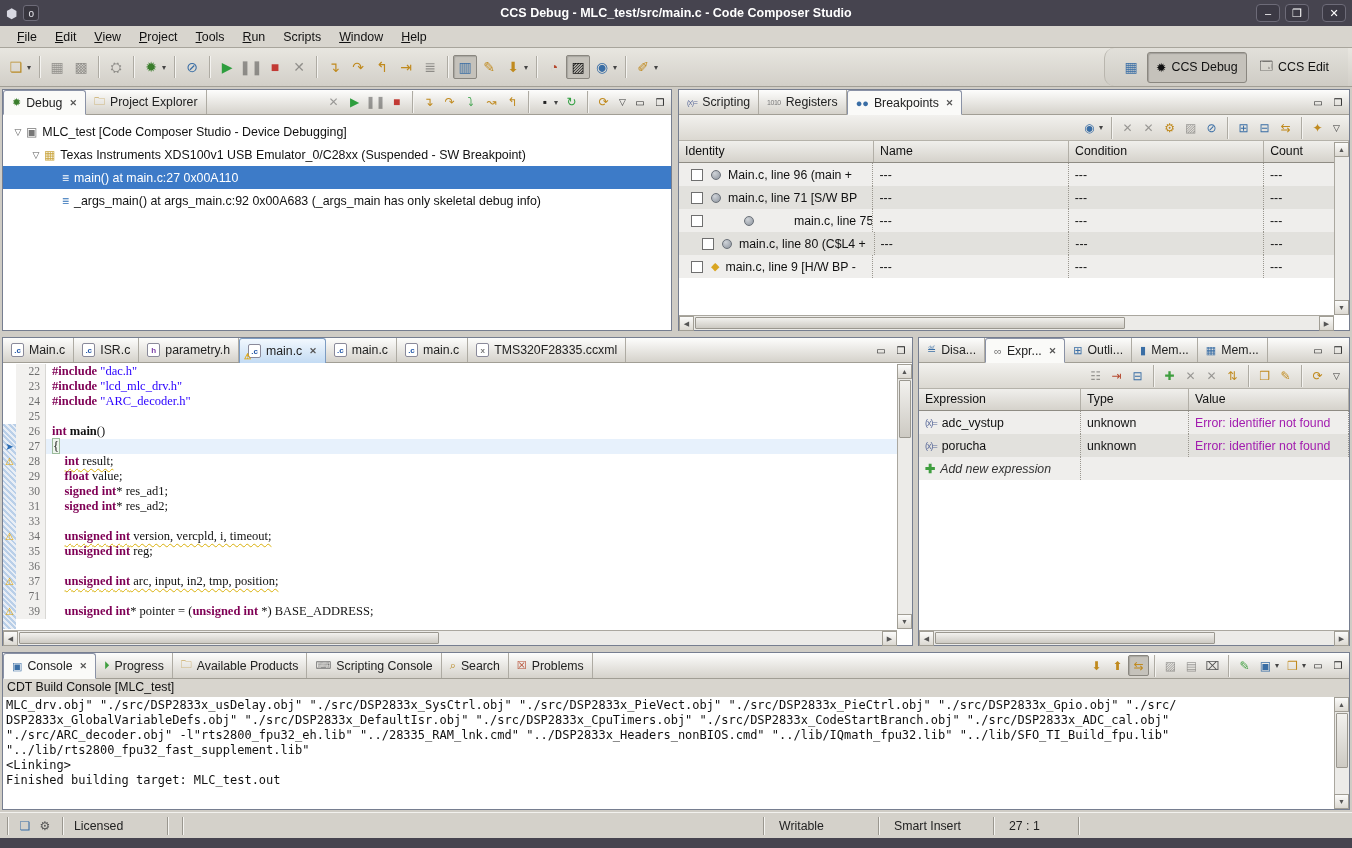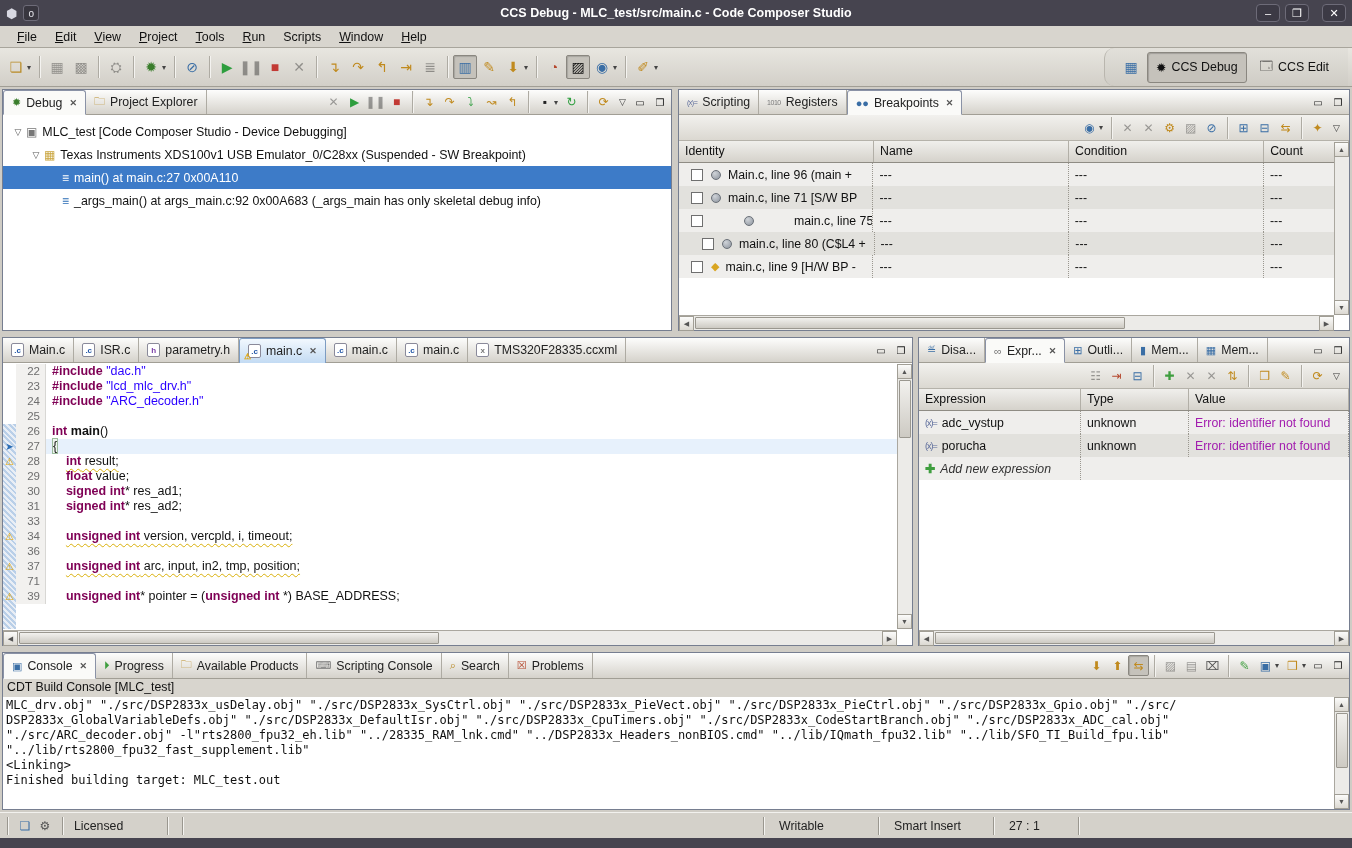--- a/index.html
+++ b/index.html
@@ -65,21 +65,21 @@
   .thead{display:flex;height:22px;background:linear-gradient(#f0efec,#d5d2cb);border-bottom:1px solid #8f8c84;font-size:12.3px}
   .th{padding:3px 6px;border-right:1px solid #b2afa7;overflow:hidden;white-space:nowrap}
   .trow{display:flex;height:23px;align-items:center;font-size:12.3px;white-space:nowrap}
   .trow.odd{background:#efeeec}.trow.even{background:#e2e1dd}
   .td{height:100%;display:flex;align-items:center;padding:0 6px;border-right:1px dotted #9a978f;overflow:hidden}
   .cbx{width:12px;height:12px;border:1px solid #6f6f6f;background:#fff;margin:0 8px 0 12px;flex:none}
   .bpdot{width:10px;height:10px;border-radius:50%;background:radial-gradient(circle at 35% 30%,#cfd3d8,#8d949e);border:1px solid #6a7078;margin-right:7px;flex:none}
   .bphw{color:#d9a521;font-size:11px;margin-right:6px;flex:none}
 
   
-  .codearea{position:relative;overflow:hidden;background:#fff;font-family:Liberation Sans, sans-serif;font-size:12.5px}
+  .codearea{position:relative;overflow:hidden;background:#fff;font-family:Liberation Serif, serif;font-size:12.5px}
   .codeline{display:flex;height:15px;line-height:15px;white-space:pre}
   .ln-ann{width:13px;flex:none;position:relative;z-index:2;font-size:10px;text-align:center}
   .ln-num{width:30px;flex:none;text-align:right;padding-right:5px;color:#6e6e6e;background:#f2f1ef;border-right:1px solid #d8d7d4;font-size:11.5px;z-index:2}
   .ln-txt{flex:1;padding-left:6px}
   .codeline.cur .ln-txt{background:#e7f1fc}
   .hatch{position:absolute;left:0;width:13px;background:repeating-linear-gradient(45deg,#b9cfe8 0 2px,#e9eef5 2px 4px);z-index:1}
   .iparrow{color:#2a6db5;font-size:10px}
   .warn{color:#e2a60a;font-size:10px}
   .kw,.dir{color:#7f0055;font-weight:bold}
   .str{color:#2a00ff}
@@ -409,20 +409,21 @@
           <div class="codeline"><span class="ln-ann"></span><span class="ln-num">24</span><span class="ln-txt"><span class="dir">#include </span><span class="str">"ARC_decoder.h"</span></span></div>
           <div class="codeline"><span class="ln-ann"></span><span class="ln-num">25</span><span class="ln-txt"></span></div>
           <div class="codeline"><span class="ln-ann"></span><span class="ln-num">26</span><span class="ln-txt"><span class="kw">int</span><span class="pl"> </span><span class="fn">main</span><span class="pl">()</span></span></div>
           <div class="codeline cur"><span class="ln-ann iparrow">➤</span><span class="ln-num">27</span><span class="ln-txt"><span class="br">{</span></span></div>
           <div class="codeline"><span class="ln-ann warn">⚠</span><span class="ln-num">28</span><span class="ln-txt"><span class="pl">    </span><span class="kw sq">int</span><span class="pl sq"> result;</span></span></div>
           <div class="codeline"><span class="ln-ann"></span><span class="ln-num">29</span><span class="ln-txt"><span class="pl">    </span><span class="kw">float</span><span class="pl"> value;</span></span></div>
           <div class="codeline"><span class="ln-ann"></span><span class="ln-num">30</span><span class="ln-txt"><span class="pl">    </span><span class="kw">signed int</span><span class="pl">* res_ad1;</span></span></div>
           <div class="codeline"><span class="ln-ann"></span><span class="ln-num">31</span><span class="ln-txt"><span class="pl">    </span><span class="kw">signed int</span><span class="pl">* res_ad2;</span></span></div>
           <div class="codeline"><span class="ln-ann"></span><span class="ln-num">33</span><span class="ln-txt"></span></div>
           <div class="codeline"><span class="ln-ann warn">⚠</span><span class="ln-num">34</span><span class="ln-txt"><span class="pl">    </span><span class="kw sq">unsigned int</span><span class="pl sq"> version, vercpld, i, timeout;</span></span></div>
+          <div class="codeline"><span class="ln-ann"></span><span class="ln-num">35</span><span class="ln-txt"><span class="pl">    </span><span class="kw">unsigned int</span><span class="pl"> reg;</span></span></div>
           <div class="codeline"><span class="ln-ann"></span><span class="ln-num">36</span><span class="ln-txt"></span></div>
           <div class="codeline"><span class="ln-ann warn">⚠</span><span class="ln-num">37</span><span class="ln-txt"><span class="pl">    </span><span class="kw sq">unsigned int</span><span class="pl sq"> arc, input, in2, tmp, position;</span></span></div>
           <div class="codeline"><span class="ln-ann"></span><span class="ln-num">71</span><span class="ln-txt"></span></div>
           <div class="codeline"><span class="ln-ann warn">⚠</span><span class="ln-num">39</span><span class="ln-txt"><span class="pl">    </span><span class="kw">unsigned int</span><span class="pl">* pointer = (</span><span class="kw">unsigned int</span><span class="pl"> *) BASE_ADDRESS;</span></span></div>
         </div>
     </div>
     <div class="sb sbv" style="right:0;top:26px;bottom:16px">
       <div class="sbbtn" style="top:0;right:0">▲</div>
       <div class="sbbtn" style="bottom:0;right:0">▼</div>
       <div class="sbthumb" style="top:16px;right:1px;width:12px;height:58px"></div>

